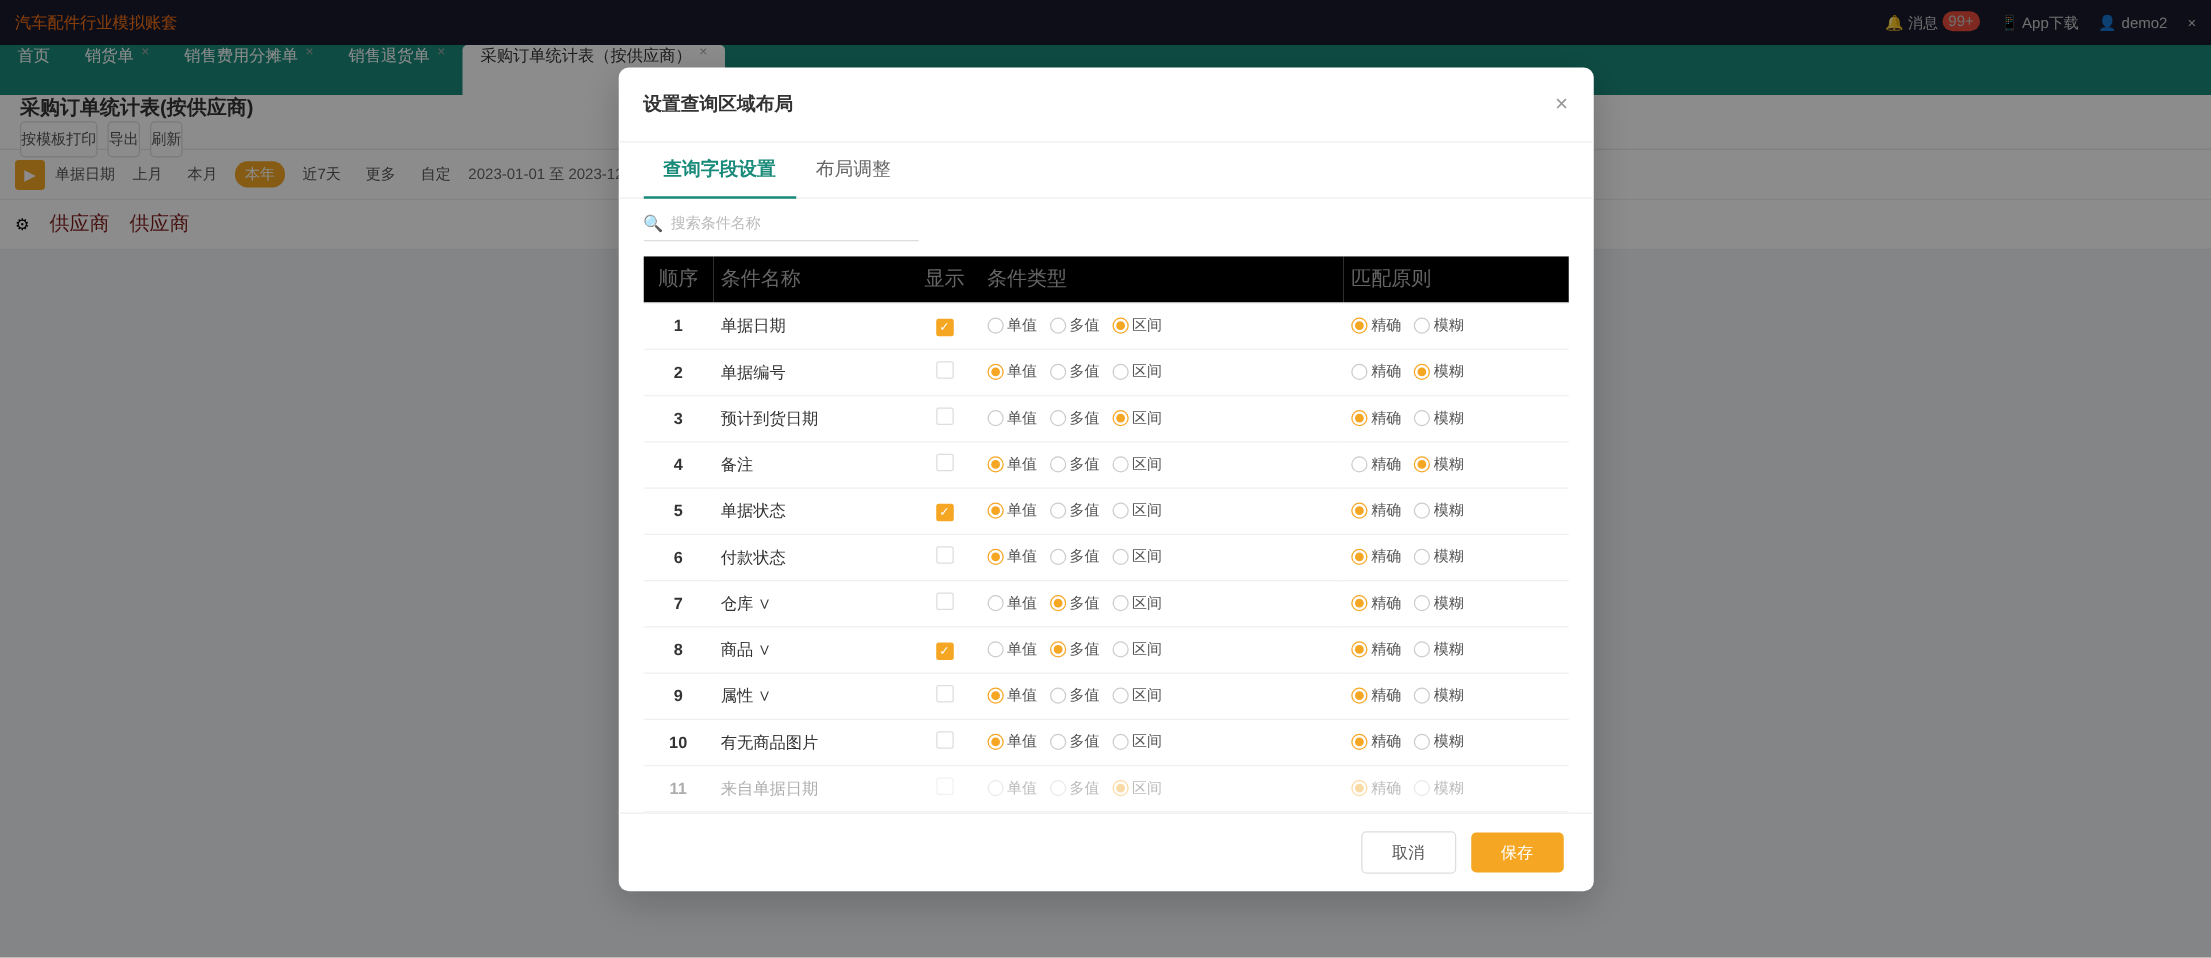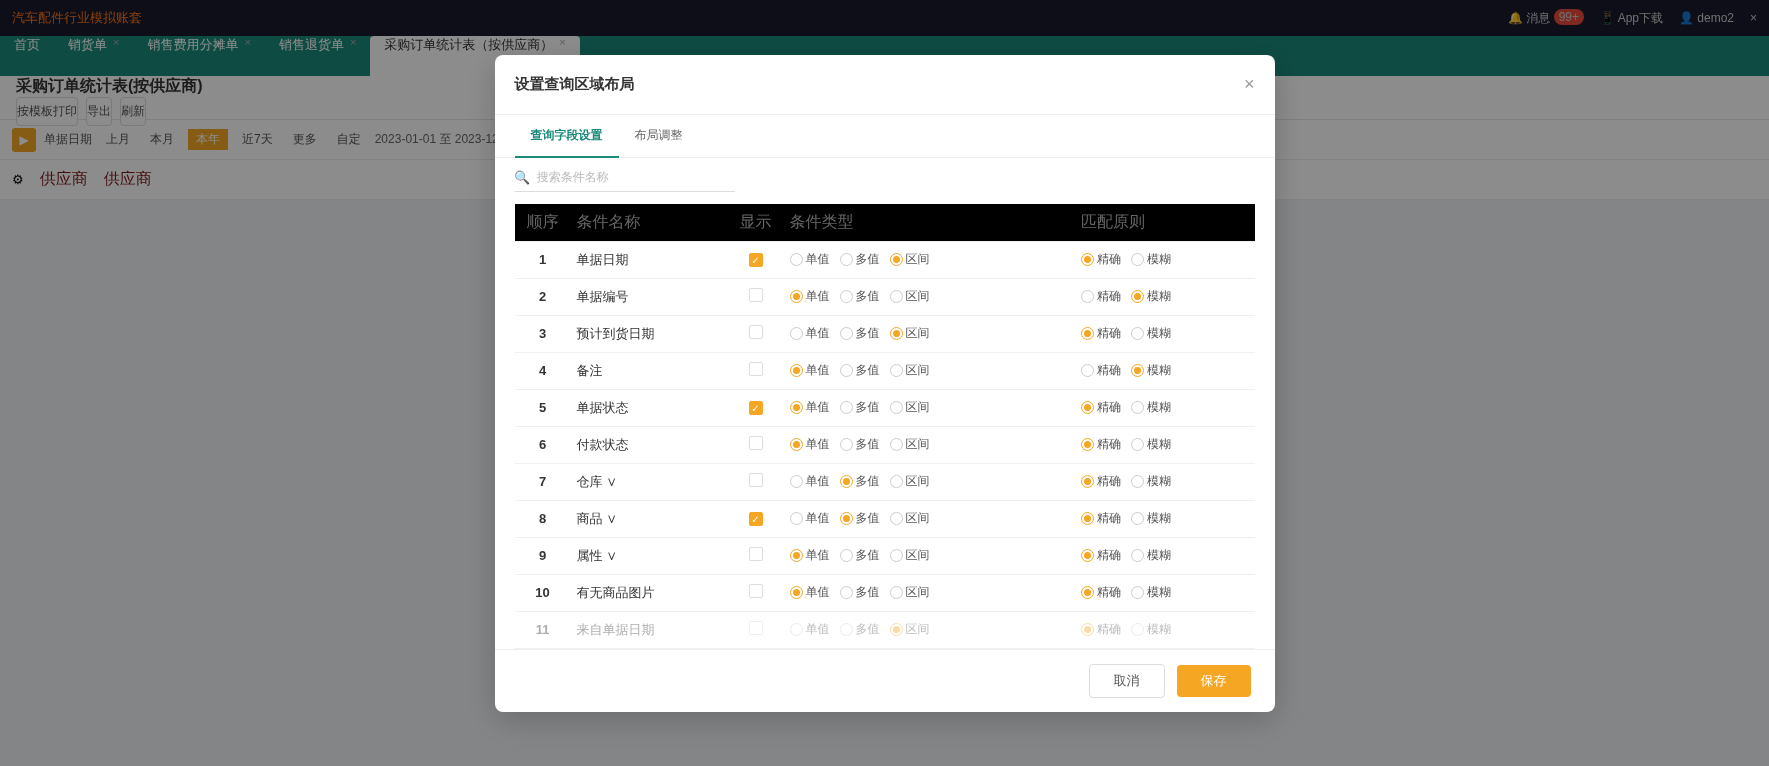--- a/index.html
+++ b/index.html
@@ -102,21 +102,21 @@
       background: none;
       border: none;
       font-size: 12px;
       color: #555;
       cursor: pointer;
       padding: 2px 6px;
     }
     .filter-btn.active {
       background: #f5a623;
       color: #fff;
-      border-radius: 0;
+      border-radius: 10px;
       padding: 2px 8px;
     }
     .filter-date { font-size: 12px; color: #666; }
     .filter-dots { color: #999; cursor: pointer; }
 
     
     .content-area {
       background: #f0f2f5;
       height: calc(766px - 36px - 40px - 44px - 40px);
       position: relative;
@@ -174,21 +174,21 @@
 
     
     .modal-tabs {
       display: flex;
       padding: 0 20px;
       border-bottom: 1px solid #eee;
       flex-shrink: 0;
     }
     .modal-tab {
       padding: 12px 16px;
-      font-size: 12px;
+      font-size: 15px;
       color: #666;
       cursor: pointer;
       border-bottom: 2px solid transparent;
       margin-bottom: -1px;
     }
     .modal-tab.active {
       color: #1a8a7a;
       border-bottom-color: #1a8a7a;
       font-weight: bold;
     }

